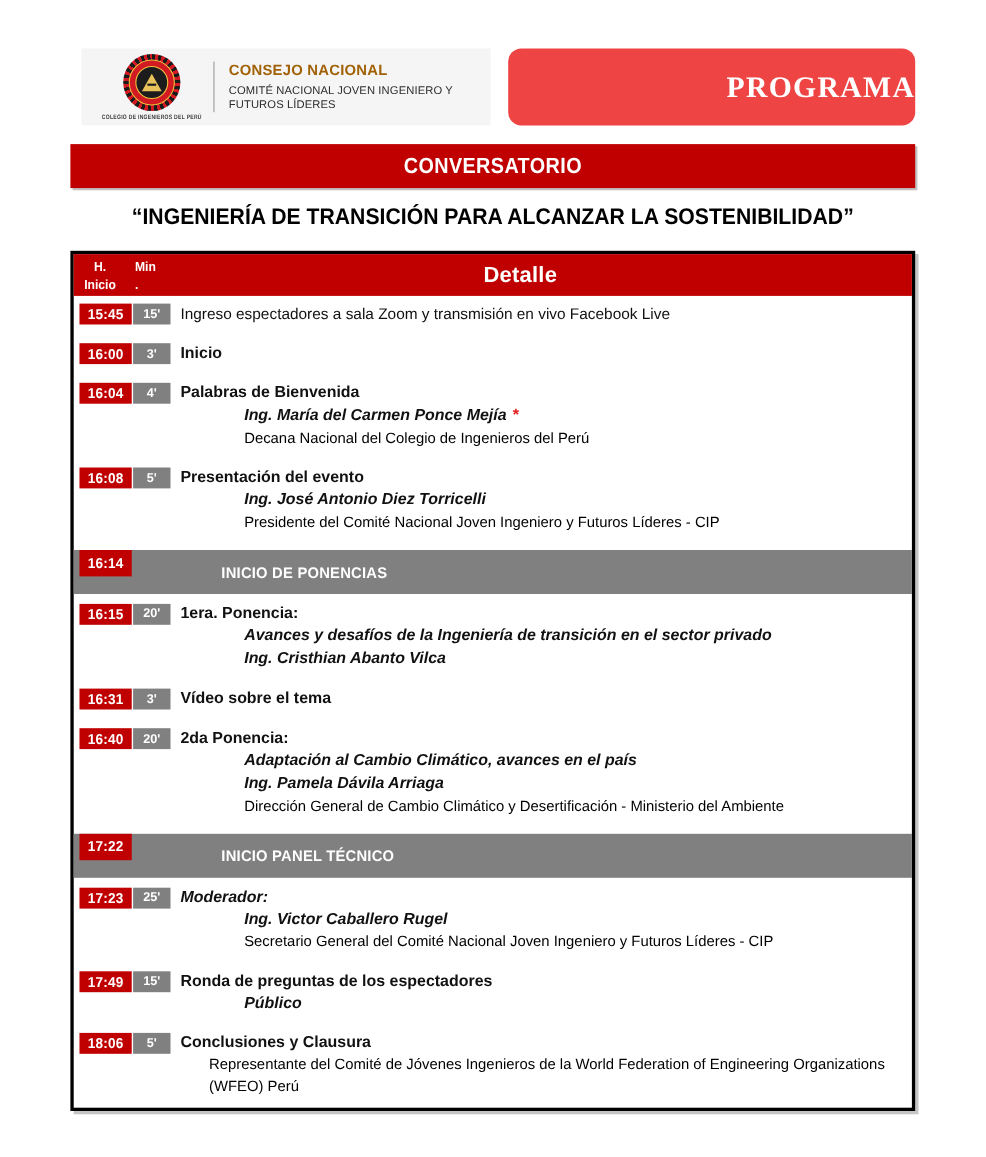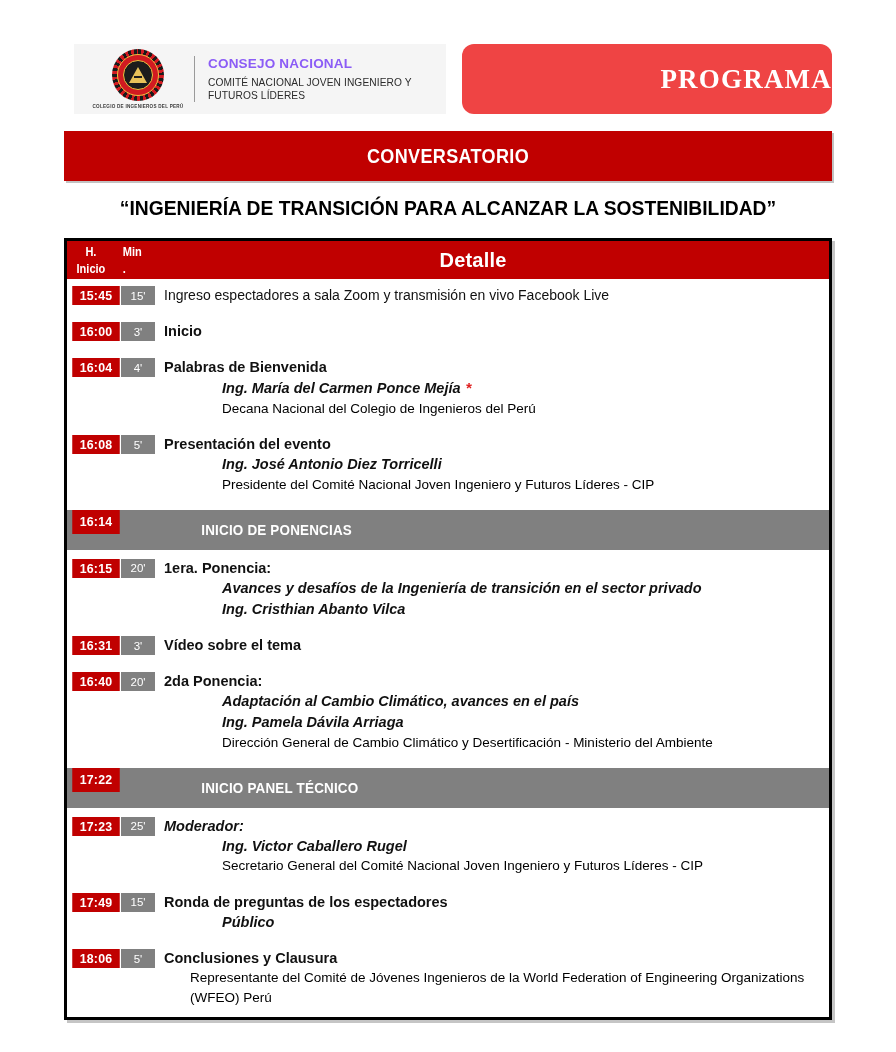--- a/index.html
+++ b/index.html
@@ -101,21 +101,21 @@
     align-self: stretch;
     background: #9a9a9a;
     margin: 6px 13px 6px 2px;
     flex: none;
   }
   .brand-text { flex: 1; min-width: 0; }
   .brand-title {
     font-size: 13.5px;
     font-weight: bold;
     letter-spacing: 0.2px;
-    color: #8b5cf6;
+    color: #a16207;
     line-height: 1.25;
   }
   .brand-sub {
     font-size: 10.2px;
     color: #2b2b2b;
     line-height: 1.3;
     margin-top: 3px;
     letter-spacing: 0.1px;
   }
 
@@ -137,21 +137,21 @@
     letter-spacing: 1.2px;
   }
 
   
   .banner-wrap {
     padding: 17px 64px 0 64px;
     position: relative;
   }
   .banner {
     background: #c00000;
-    height: 50px;
+    height: 40px;
     display: flex;
     align-items: center;
     justify-content: center;
     box-shadow: 2px 2px 0 rgba(120,120,120,0.45);
   }
   .banner span {
     color: #ffffff;
     font-weight: bold;
     font-size: 20px;
     letter-spacing: 0.4px;
@@ -230,21 +230,21 @@
     height: 19px;
     display: flex;
     align-items: center;
     justify-content: center;
     letter-spacing: 0.2px;
     transform: scaleX(0.95);
   }
   .badge-min {
     background: #808080;
     color: #ffffff;
-    font-weight: normal;
+    font-weight: bold;
     font-size: 11.5px;
     width: 34px;
     height: 19px;
     display: flex;
     align-items: center;
     justify-content: center;
   }
   .row-content {
     flex: 1;
     padding-left: 5px;

